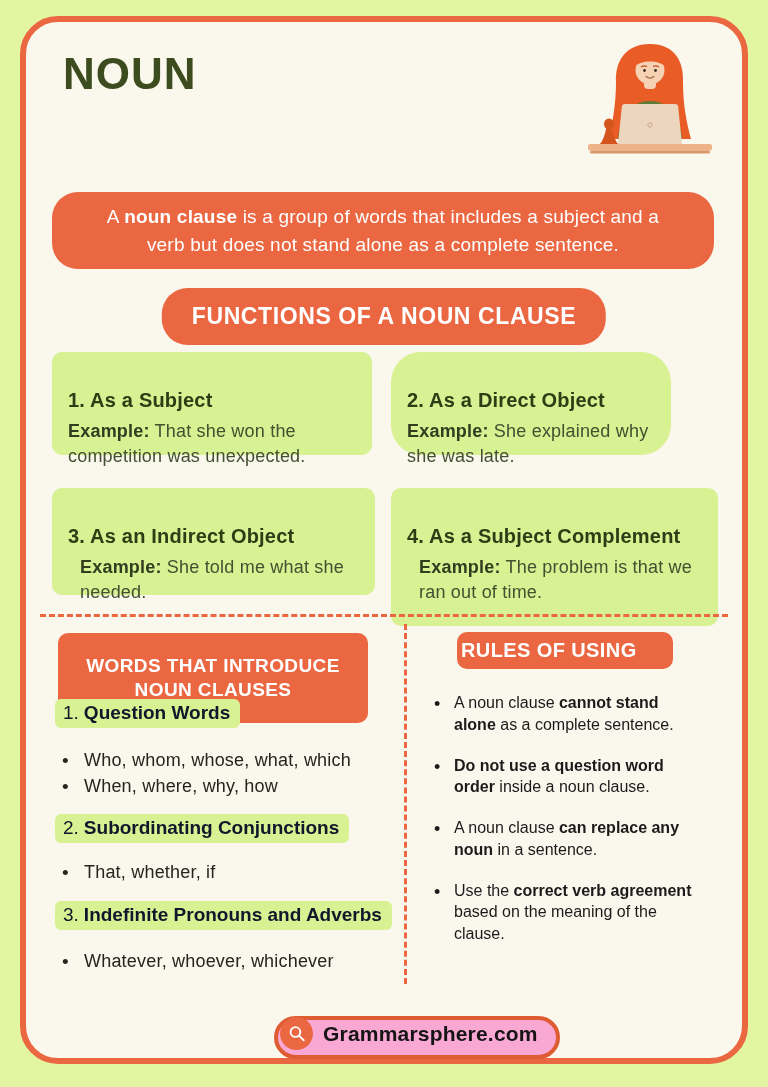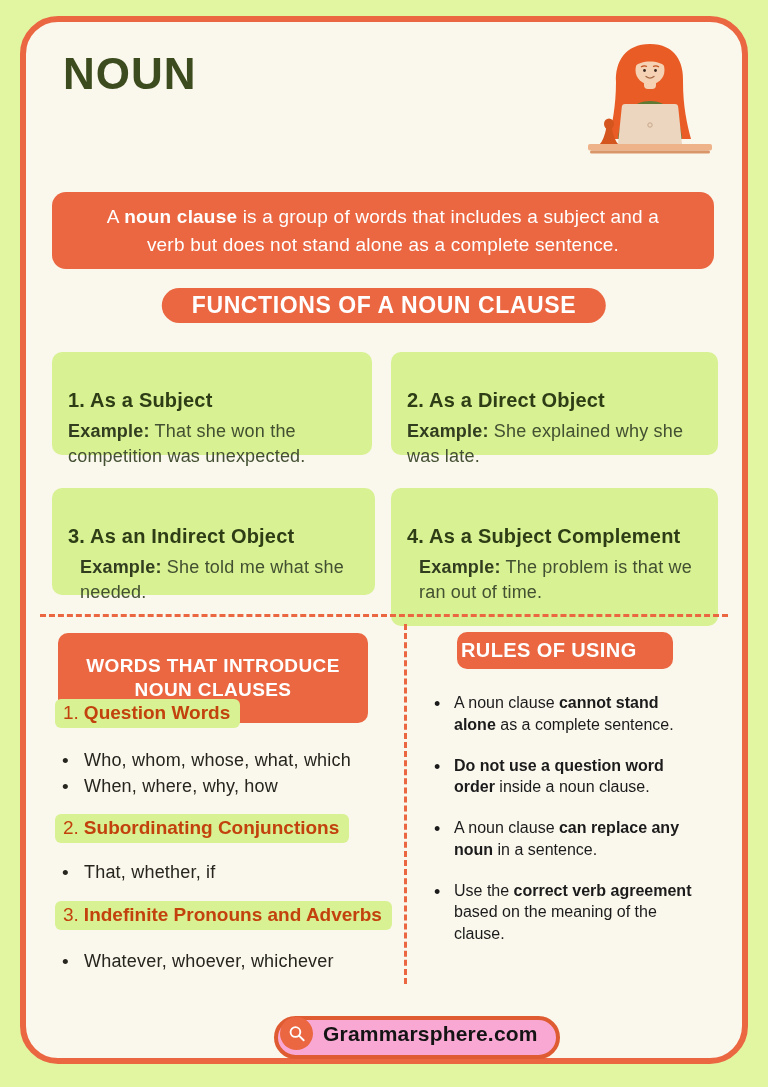--- a/index.html
+++ b/index.html
@@ -9,39 +9,39 @@
   *{margin:0;padding:0;box-sizing:border-box;}
   html,body{width:768px;height:1087px;}
   body{font-family:"Liberation Sans","DejaVu Sans",sans-serif;background:var(--page-bg);}
   #canvas{position:relative;width:768px;height:1087px;background:var(--page-bg);overflow:hidden;}
   .card{position:absolute;left:20px;top:16px;width:728px;height:1048px;background:var(--card-bg);
         border:6px solid var(--accent);border-radius:38px;}
   .page-title{position:absolute;left:63px;top:48px;color:var(--title-green);
         font-weight:900;font-size:44px;line-height:1.17;letter-spacing:1px;}
   .illustration{position:absolute;left:578px;top:40px;width:145px;height:125px;}
   .def-banner{position:absolute;left:52px;top:192px;width:662px;height:77px;background:var(--accent);
-        border-radius:14px;display:flex;align-items:center;justify-content:center;padding:8px 36px;}
+        border-radius:26px;display:flex;align-items:center;justify-content:center;padding:8px 36px;}
   .def-banner p{color:#fff;font-size:19px;line-height:1.45;text-align:center;letter-spacing:0.2px;}
   .b{font-weight:800;}
   .func-pill{position:absolute;left:50%;transform:translateX(-50%);top:288px;background:var(--accent);
-        color:#fff;font-weight:800;font-size:23px;letter-spacing:0.6px;padding:4px 30px;border-radius:26px;white-space:nowrap;}
+        color:#fff;font-weight:800;font-size:23px;letter-spacing:0.6px;padding:15px 30px;border-radius:26px;white-space:nowrap;}
   .fbox{position:absolute;background:var(--box-green);border-radius:10px;padding:13px 14px 10px 16px;}
   .fbox h3{color:var(--head-green);font-size:20px;font-weight:800;letter-spacing:0.2px;margin-top:24px;}
   .fbox p{margin-top:7px;color:var(--ex-green);font-size:18px;line-height:1.38;letter-spacing:0.2px;}
   .fbox .exlabel{font-weight:800;color:#323d20;}
   .fbox.indent p{padding-left:12px;}
   #fbox1{left:52px;top:352px;width:320px;height:103px;}
-  #fbox2{left:391px;top:352px;width:327px;height:103px;}
+  #fbox2{left:391px;top:352px;width:280px;height:103px;border-radius:30px;}
   #fbox3{left:52px;top:488px;width:323px;height:107px;}
   #fbox4{left:391px;top:488px;width:327px;height:138px;}
   .h-divider{position:absolute;left:40px;top:614px;width:688px;border-top:3px dashed var(--accent);}
   .v-divider{position:absolute;left:404px;top:624px;height:360px;border-left:3px dashed var(--accent);}
   .words-header{position:absolute;left:58px;top:633px;width:310px;background:var(--accent);border-radius:10px;
         color:#fff;font-weight:800;font-size:19px;text-align:center;line-height:1.25;padding:21px 6px;letter-spacing:0.4px;}
-  .hl{display:inline-block;background:var(--box-green);border-radius:6px;padding:3px 10px 4px 8px;font-size:19px;color:#c2410c;}
+  .hl{display:inline-block;background:var(--box-green);border-radius:6px;padding:3px 10px 4px 8px;font-size:19px;color:#0f172a;}
   .hl .g-num{font-weight:400;margin-right:5px;}
   .hl .g-title{font-weight:700;}
   .wgroup{position:absolute;left:55px;}
   #wg1{top:699px;} #wg2{top:814px;} #wg3{top:901px;}
   .wbullets{position:absolute;left:60px;list-style:none;}
   #wb1{top:748px;} #wb2{top:860px;} #wb3{top:949px;}
   .wbullets li{position:relative;padding-left:24px;font-size:18px;color:#26261f;line-height:1.42;letter-spacing:0.2px;}
   .wbullets li::before{content:"\2022";position:absolute;left:2px;font-size:19px;}
   .rules-header{position:absolute;left:457px;top:632px;width:216px;background:var(--accent);border-radius:10px;
         color:#fff;font-weight:800;font-size:20px;padding:7px 4px;letter-spacing:0.4px;}

